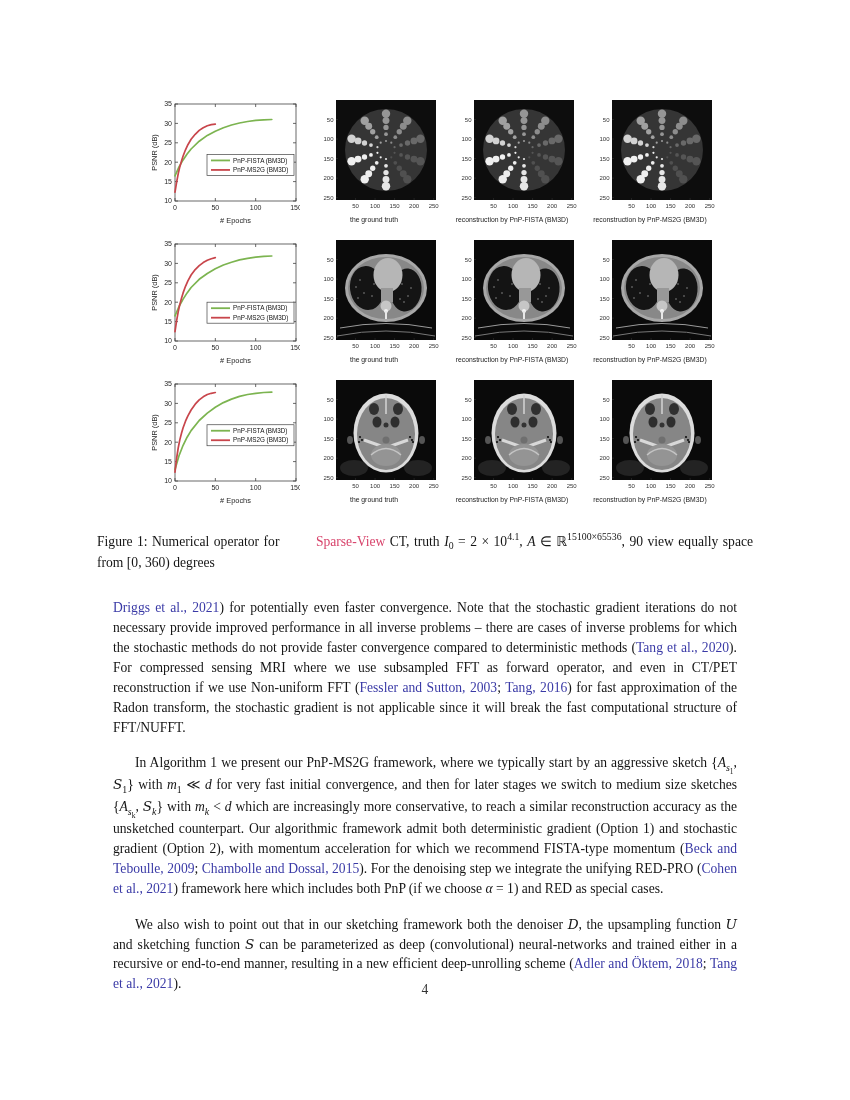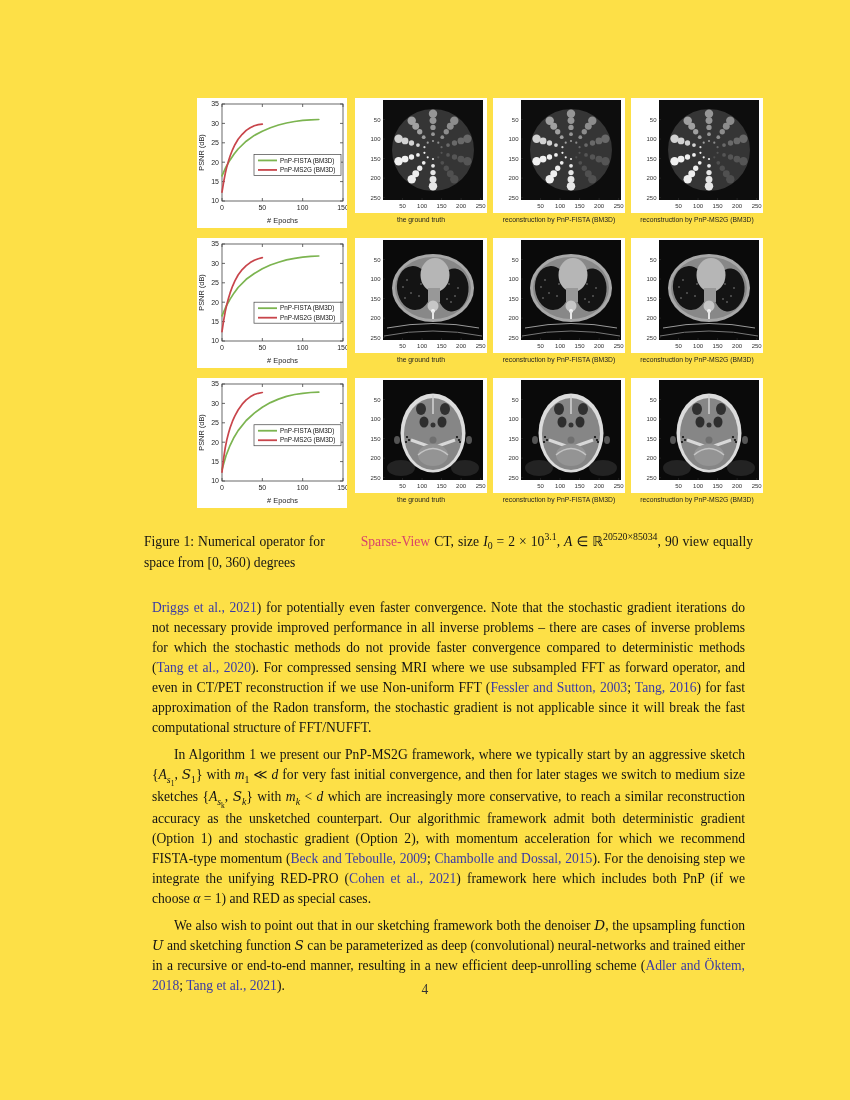--- a/index.html
+++ b/index.html
@@ -1,30 +1,30 @@
 <!DOCTYPE html>
 <html style="--cite-color: #3a3aa6; --figlink-color: #d8436b;"><head>
 <meta charset="utf-8">
 <style>
   html,body{margin:0;padding:0;background:#e8e8e8;}
-  .page{position:relative;width:850px;height:1100px;background:#fde047;margin:0 auto;
+  .page{position:relative;width:850px;height:1100px;background:#ffffff;margin:0 auto;
         box-sizing:border-box;padding-top:98px;overflow:hidden;
-        font-family:"Liberation Serif",serif;color:#141414;padding-left:47px;}
+        font-family:"Liberation Serif",serif;color:#141414;}
   
   .fig-grid{margin-left:150px;width:580px;}
   .fig-row{display:flex;align-items:flex-start;gap:6px;margin-bottom:6px;}
   .plot-panel{flex:0 0 auto;margin-right:2px;}
   .img-panel{flex:0 0 auto;width:132px;}
   .img-caption{width:132px;text-align:center;font-family:"Liberation Sans",sans-serif;
                font-size:6.8px;color:#222;margin-top:-1px;line-height:1.1;}
   svg text{font-family:"Liberation Sans",sans-serif;}
   
   .fig-caption{margin:18px 97px 0;font-size:13.6px;line-height:1.42;text-align:justify;}
   .body-text{margin:26px 97px 0;font-size:13.6px;line-height:1.46;text-align:justify;}
-  .para{margin:8px;}
+  .para{margin:16px;}
   .para.indent{text-indent:22px;}
   .cite{color:var(--cite-color,#3a3aa6);}
   .figlink{color:var(--figlink-color,#d8436b);margin-left:32px;}
   .i{font-style:italic;}
   .cal{font-family:"DejaVu Serif",serif;font-style:italic;}
   .sub{vertical-align:sub;font-size:0.72em;}
   .subi{vertical-align:sub;font-size:0.72em;font-style:italic;}
   .subsub{font-size:0.55em;vertical-align:sub;position:relative;top:0.35em;}
   .sup{vertical-align:super;font-size:0.72em;}
   .page-number{position:absolute;top:982px;left:0;width:100%;text-align:center;
@@ -721,21 +721,21 @@
             <line x1="106.125" y1="102" x2="106.125" y2="100" stroke="#333" stroke-width="0.6"></line>
             <text x="106.125" y="110" font-size="6" text-anchor="middle" fill="#333">200</text>
             <line x1="125.65625" y1="102" x2="125.65625" y2="100" stroke="#333" stroke-width="0.6"></line>
             <text x="125.65625" y="110" font-size="6" text-anchor="middle" fill="#333">250</text>
           </svg>
         <div class="img-caption">reconstruction by PnP-MS2G (BM3D)</div>
       </div>
     </div>
   </div>
 
-  <div class="fig-caption"><span>Figure 1: Numerical operator for </span><span class="figlink">Sparse-View</span><span> CT, size </span><span class="i">I</span><span class="sub">0</span><span> = 2 × 10</span><span class="sup">3.1</span><span>, </span><span class="i">A</span><span> ∈ ℝ</span><span class="sup">20520×85034</span><span>, 90 view equally space from [0, 360) degrees</span></div>
+  <div class="fig-caption"><span>Figure 1: Numerical operator for </span><span class="figlink">Sparse-View</span><span> CT, truth </span><span class="i">I</span><span class="sub">0</span><span> = 2 × 10</span><span class="sup">4.1</span><span>, </span><span class="i">A</span><span> ∈ ℝ</span><span class="sup">15100×65536</span><span>, 90 view equally space from [0, 360) degrees</span></div>
 
   <div class="body-text">
     <p class="para"><span class="cite">Driggs et al., 2021</span><span>) for potentially even faster convergence.  Note that the stochastic gradient iterations do not necessary provide improved performance in all inverse problems – there are cases of inverse problems for which the stochastic methods do not provide faster convergence compared to deterministic methods (</span><span class="cite">Tang et al., 2020</span><span>).  For compressed sensing MRI where we use subsampled FFT as forward operator, and even in CT/PET reconstruction if we use Non-uniform FFT (</span><span class="cite">Fessler and Sutton, 2003</span><span>; </span><span class="cite">Tang, 2016</span><span>) for fast approximation of the Radon transform, the stochastic gradient is not applicable since it will break the fast computational structure of FFT/NUFFT.</span></p>
     <p class="para indent"><span>In Algorithm 1 we present our PnP-MS2G framework, where we typically start by an aggressive sketch </span><span>{</span><span class="i">A</span><span class="subi">s</span><span class="subsub">1</span><span>, </span><span class="cal">S</span><span class="sub">1</span><span>}</span><span> with </span><span class="i">m</span><span class="sub">1</span><span> ≪ </span><span class="i">d</span><span> for very fast initial convergence, and then for later stages we switch to medium size sketches </span><span>{</span><span class="i">A</span><span class="subi">s</span><span class="subsub">k</span><span>, </span><span class="cal">S</span><span class="subi">k</span><span>}</span><span> with </span><span class="i">m</span><span class="subi">k</span><span> &lt; </span><span class="i">d</span><span> which are increasingly more conservative, to reach a similar reconstruction accuracy as the unsketched counterpart.  Our algorithmic framework admit both deterministic gradient (Option 1) and stochastic gradient (Option 2), with momentum acceleration for which we recommend FISTA-type momentum (</span><span class="cite">Beck and Teboulle, 2009</span><span>; </span><span class="cite">Chambolle and Dossal, 2015</span><span>).  For the denoising step we integrate the unifying RED-PRO (</span><span class="cite">Cohen et al., 2021</span><span>) framework here which includes both PnP (if we choose </span><span class="i">α</span><span> = 1) and RED as special cases.</span></p>
     <p class="para indent"><span>We also wish to point out that in our sketching framework both the denoiser </span><span class="cal">D</span><span>, the upsampling function </span><span class="cal">U</span><span> and sketching function </span><span class="cal">S</span><span> can be parameterized as deep (convolutional) neural-networks and trained either in a recursive or end-to-end manner, resulting in a new efficient deep-unrolling scheme (</span><span class="cite">Adler and Öktem, 2018</span><span>; </span><span class="cite">Tang et al., 2021</span><span>).</span></p>
   </div>
 
   <div class="page-number">4</div>
 </div>
 

